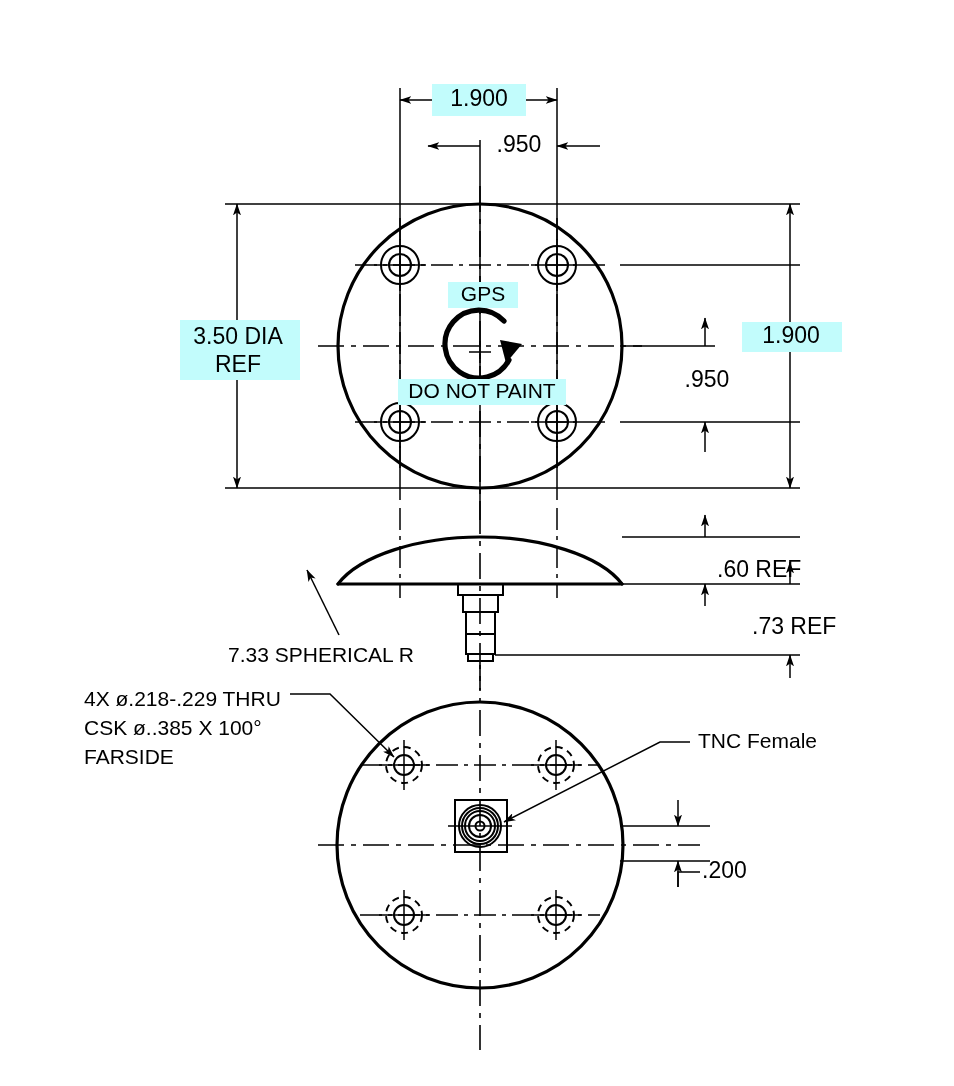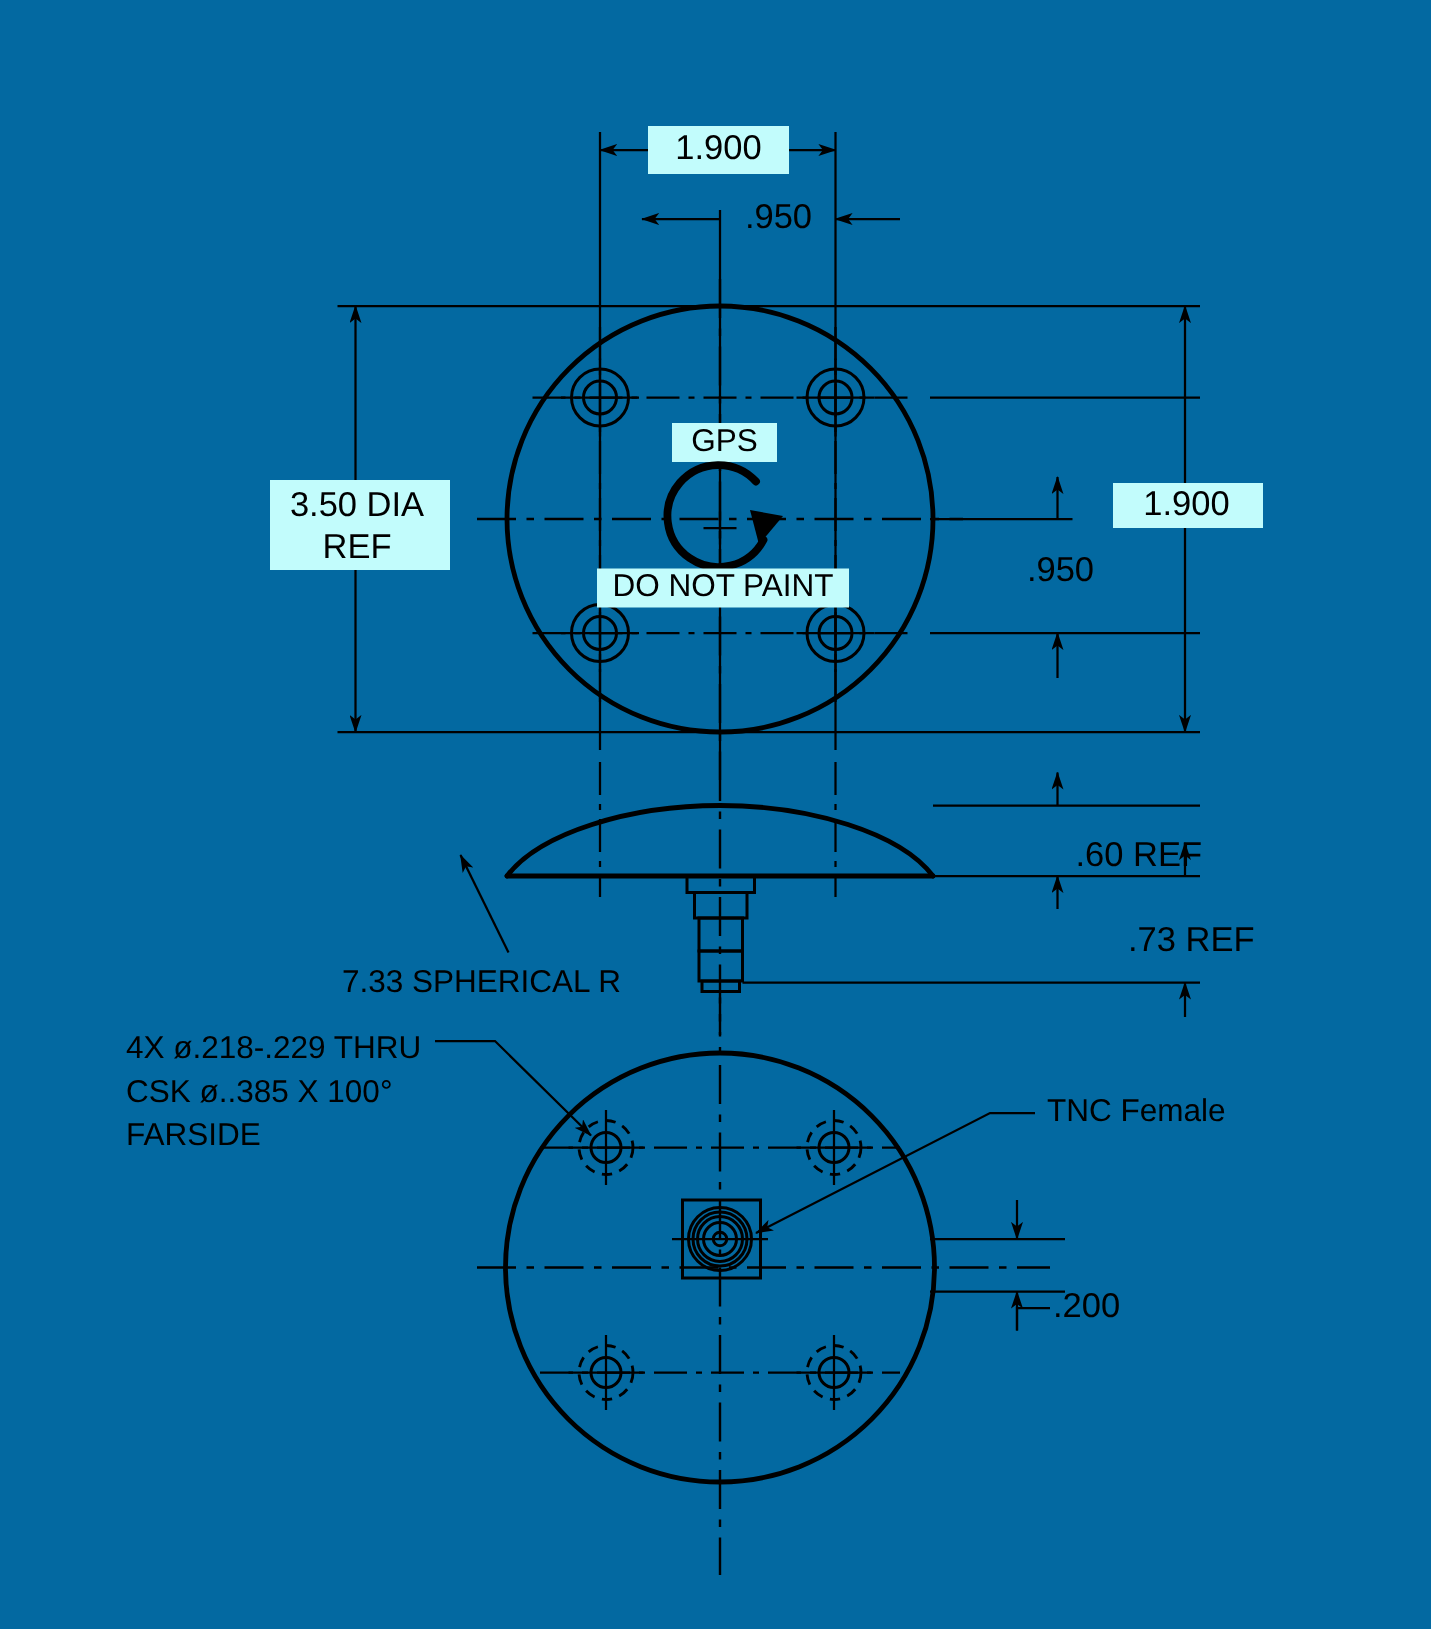--- a/index.html
+++ b/index.html
@@ -4,21 +4,21 @@
 <style>
   html, body {
     margin: 0;
     padding: 0;
     background: #c2fcfc;
   }
   #drawing-root {
     position: relative;
     width: 954px;
     height: 1086px;
-    background: #0369a1;
+    background: #ffffff;
     font-family: "Liberation Sans", sans-serif;
     overflow: hidden;
   }
   svg.sheet {
     position: absolute;
     top: 0; left: 0;
     width: 954px;
     height: 1086px;
     display: block;
   }

